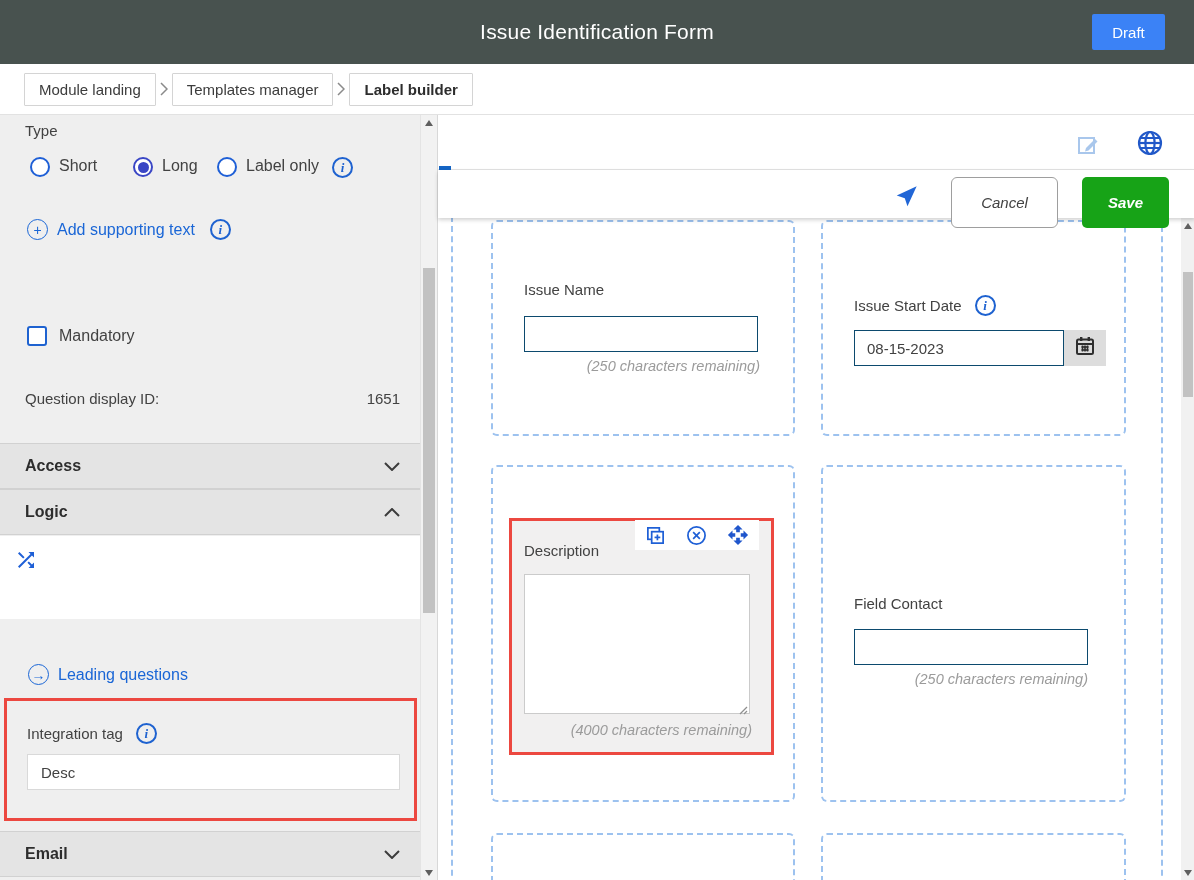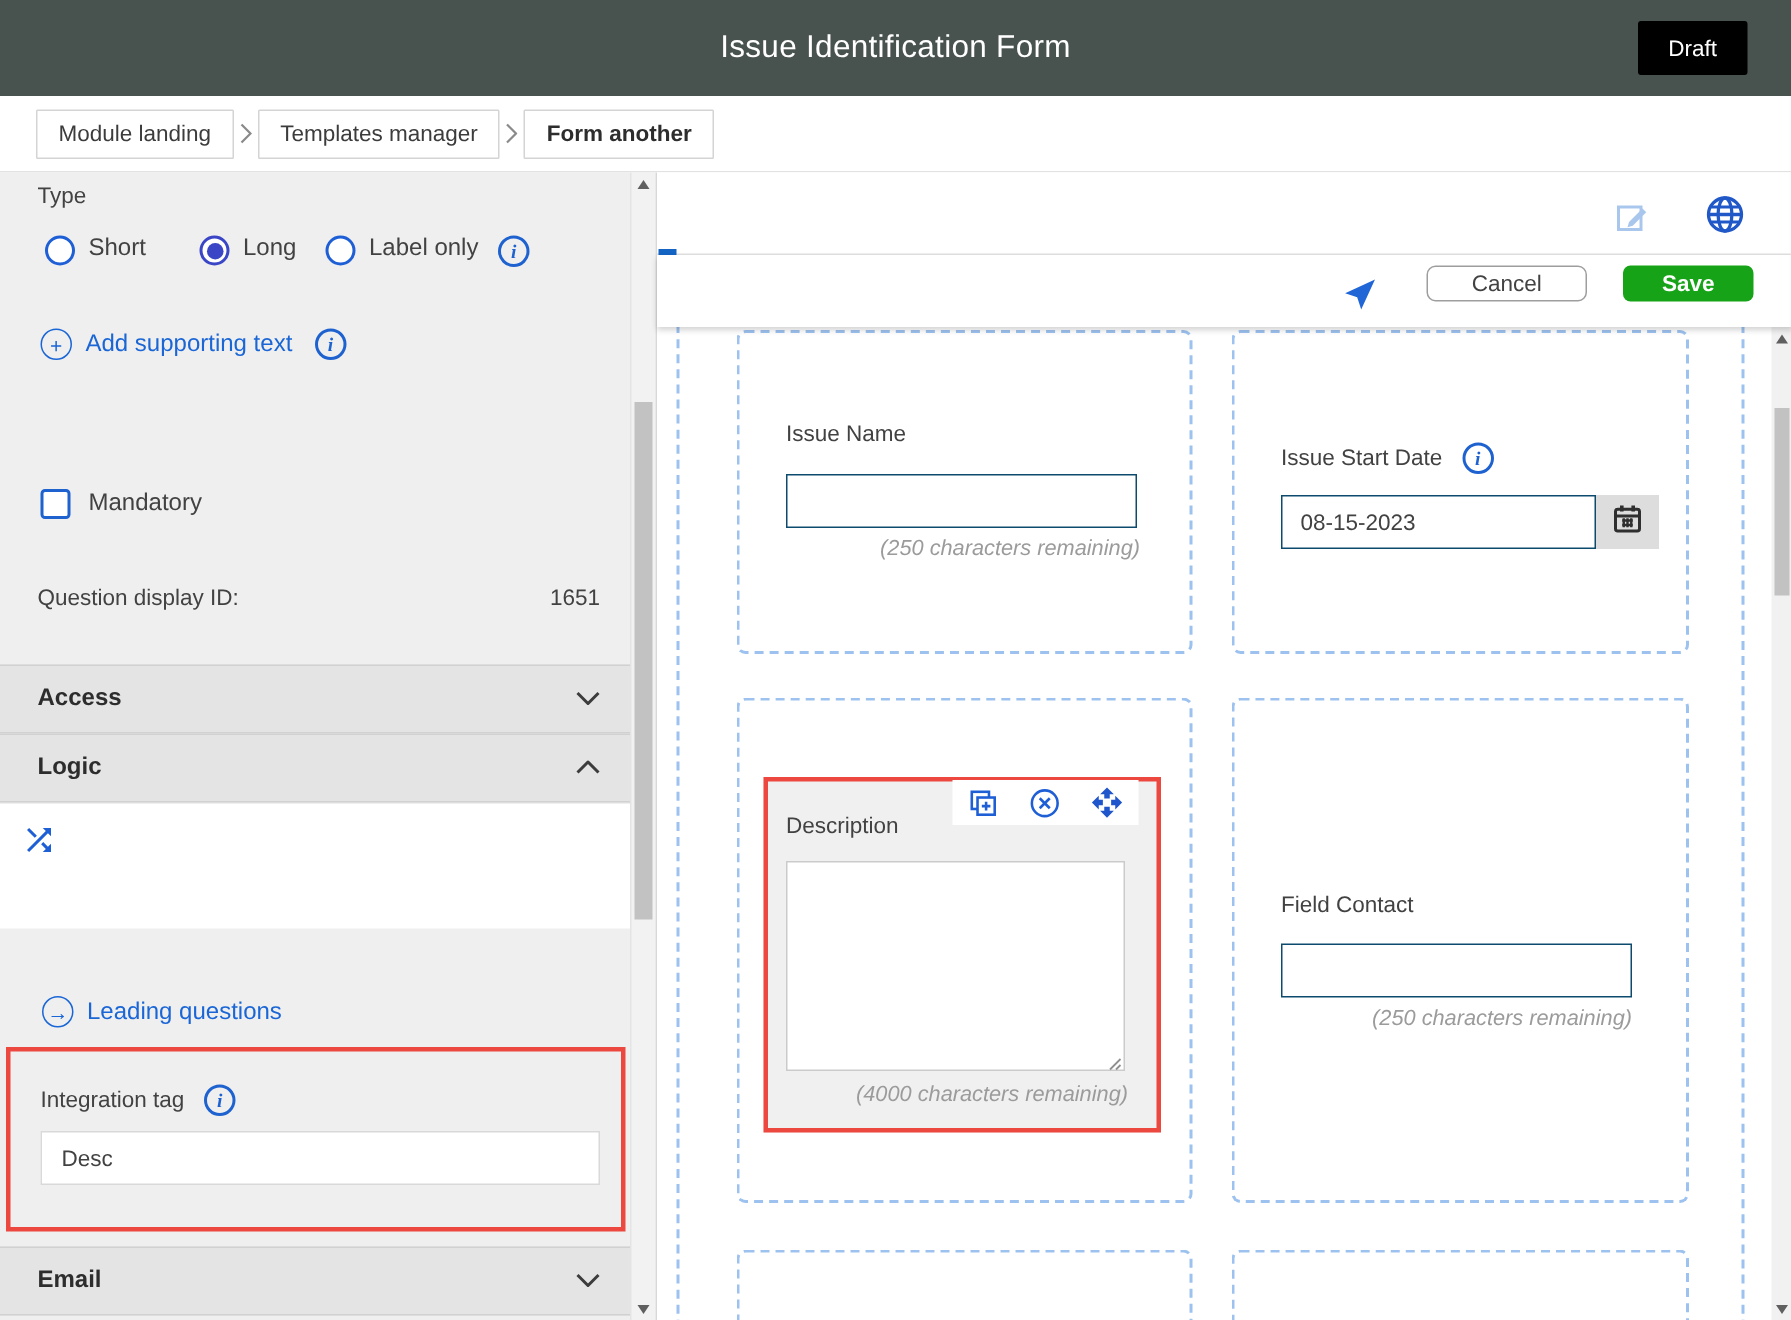--- a/index.html
+++ b/index.html
@@ -4,21 +4,21 @@
 <style>
   * { box-sizing: border-box; margin: 0; padding: 0; }
   html,body { width:1194px; height:880px; }
   body { font-family:"Liberation Sans", sans-serif; background:#fff; overflow:hidden; }
   #app { position:relative; width:1194px; height:880px; background:#fff; overflow:hidden; }
 
   
   .app-header { position:absolute; left:0; top:0; width:1194px; height:64px; background:#48524F; }
   .app-title { position:absolute; left:0; right:0; top:0; height:64px; line-height:64px; text-align:center;
                color:#fff; font-size:21px; font-weight:500; letter-spacing:.2px; }
-  .draft-badge { position:absolute; right:29px; top:14px; width:73px; height:36px; background:#000000;
+  .draft-badge { position:absolute; right:29px; top:14px; width:73px; height:36px; background:#3b82f6;
                  color:#fff; font-size:15px; font-weight:500; display:flex; align-items:center; justify-content:center; border-radius:2px; }
 
   
   .breadcrumb-bar { position:absolute; left:0; top:64px; width:1194px; height:51px; background:#fff;
                     border-bottom:1px solid #E2E2E2; display:flex; align-items:center; padding-left:24px; gap:4px; }
   .crumb { border:1px solid #D4D4D4; background:#fff; padding:7px 14px; font-size:15px; color:#3c3c3c; border-radius:1px; }
   .crumb.current { font-weight:700; color:#2d2d2d; }
   .crumb-sep { display:flex; align-items:center; }
 
   
@@ -83,23 +83,23 @@
   .tabbar { position:absolute; left:0; top:0; width:757px; height:55px; border-bottom:1px solid #E3E3E3; background:#fff; }
   .tabs { position:absolute; left:43px; top:0; height:55px; display:flex; gap:62px; align-items:center; }
   .tab { font-size:13.5px; letter-spacing:.4px; color:#424649; cursor:pointer; }
   .tab-indicator { position:absolute; left:1px; bottom:-1px; width:12px; height:4px; background:#1464C4; }
   .edit-icon { position:absolute; left:638px; top:17px; cursor:pointer; }
   .globe-icon { position:absolute; left:698px; top:14px; cursor:pointer; }
 
   .toolbar { position:absolute; left:0; top:55px; width:757px; height:48px; background:#fff;
              box-shadow:0 2px 4px rgba(0,0,0,0.18); z-index:5; }
   .plane-icon { position:absolute; left:458px; top:11px; cursor:pointer; }
-  .btn { position:absolute; top:7px; height:24px; border-radius:6px; font-size:15px;
+  .btn { position:absolute; top:7px; height:51px; border-radius:6px; font-size:15px;
          display:flex; align-items:center; justify-content:center; cursor:pointer;
-         font-family:"Liberation Sans", sans-serif; }
+         font-family:"Liberation Sans", sans-serif;font-style:italic; }
   .btn-cancel { left:513px; width:107px; background:#fff; border:1px solid #9E9E9E; color:#424242; }
   .btn-save { left:644px; width:87px; background:#17A317; border:none; color:#fff; font-weight:700; border-radius:5px; }
 
   
   .canvas { position:absolute; left:0; top:103px; width:757px; height:662px; background:#fff; overflow:hidden; }
   .outer-dashed { position:absolute; left:13px; top:-12px; width:712px; height:700px;
                   border-left:2px dashed #9DC2EF; border-right:2px dashed #9DC2EF; }
   .qbox { position:absolute; border:2px dashed #9DC2EF; border-radius:6px; background:#fff; }
   .qb-r1c1 { left:53px; top:2px; width:304px; height:216px; }
   .qb-r1c2 { left:383px; top:2px; width:305px; height:216px; }
@@ -156,21 +156,21 @@
       <svg width="8" height="14" viewBox="0 0 8 14">
           <polyline points="1,1 7,7 1,13" fill="none" stroke="#8A8A8A" stroke-width="1.5"></polyline>
         </svg>
     </span>
     <div class="crumb">Templates manager</div>
     <span class="crumb-sep">
       <svg width="8" height="14" viewBox="0 0 8 14">
           <polyline points="1,1 7,7 1,13" fill="none" stroke="#8A8A8A" stroke-width="1.5"></polyline>
         </svg>
     </span>
-    <div class="crumb current">Form another</div>
+    <div class="crumb current">Label builder</div>
   </div>
 
   <div class="sidebar">
 
     <div class="sb-label type-label">Type</div>
 
     <label class="radio-item pos0">
       <span class="radio-outer">
           <span class="radio-dot"></span>
         </span>

